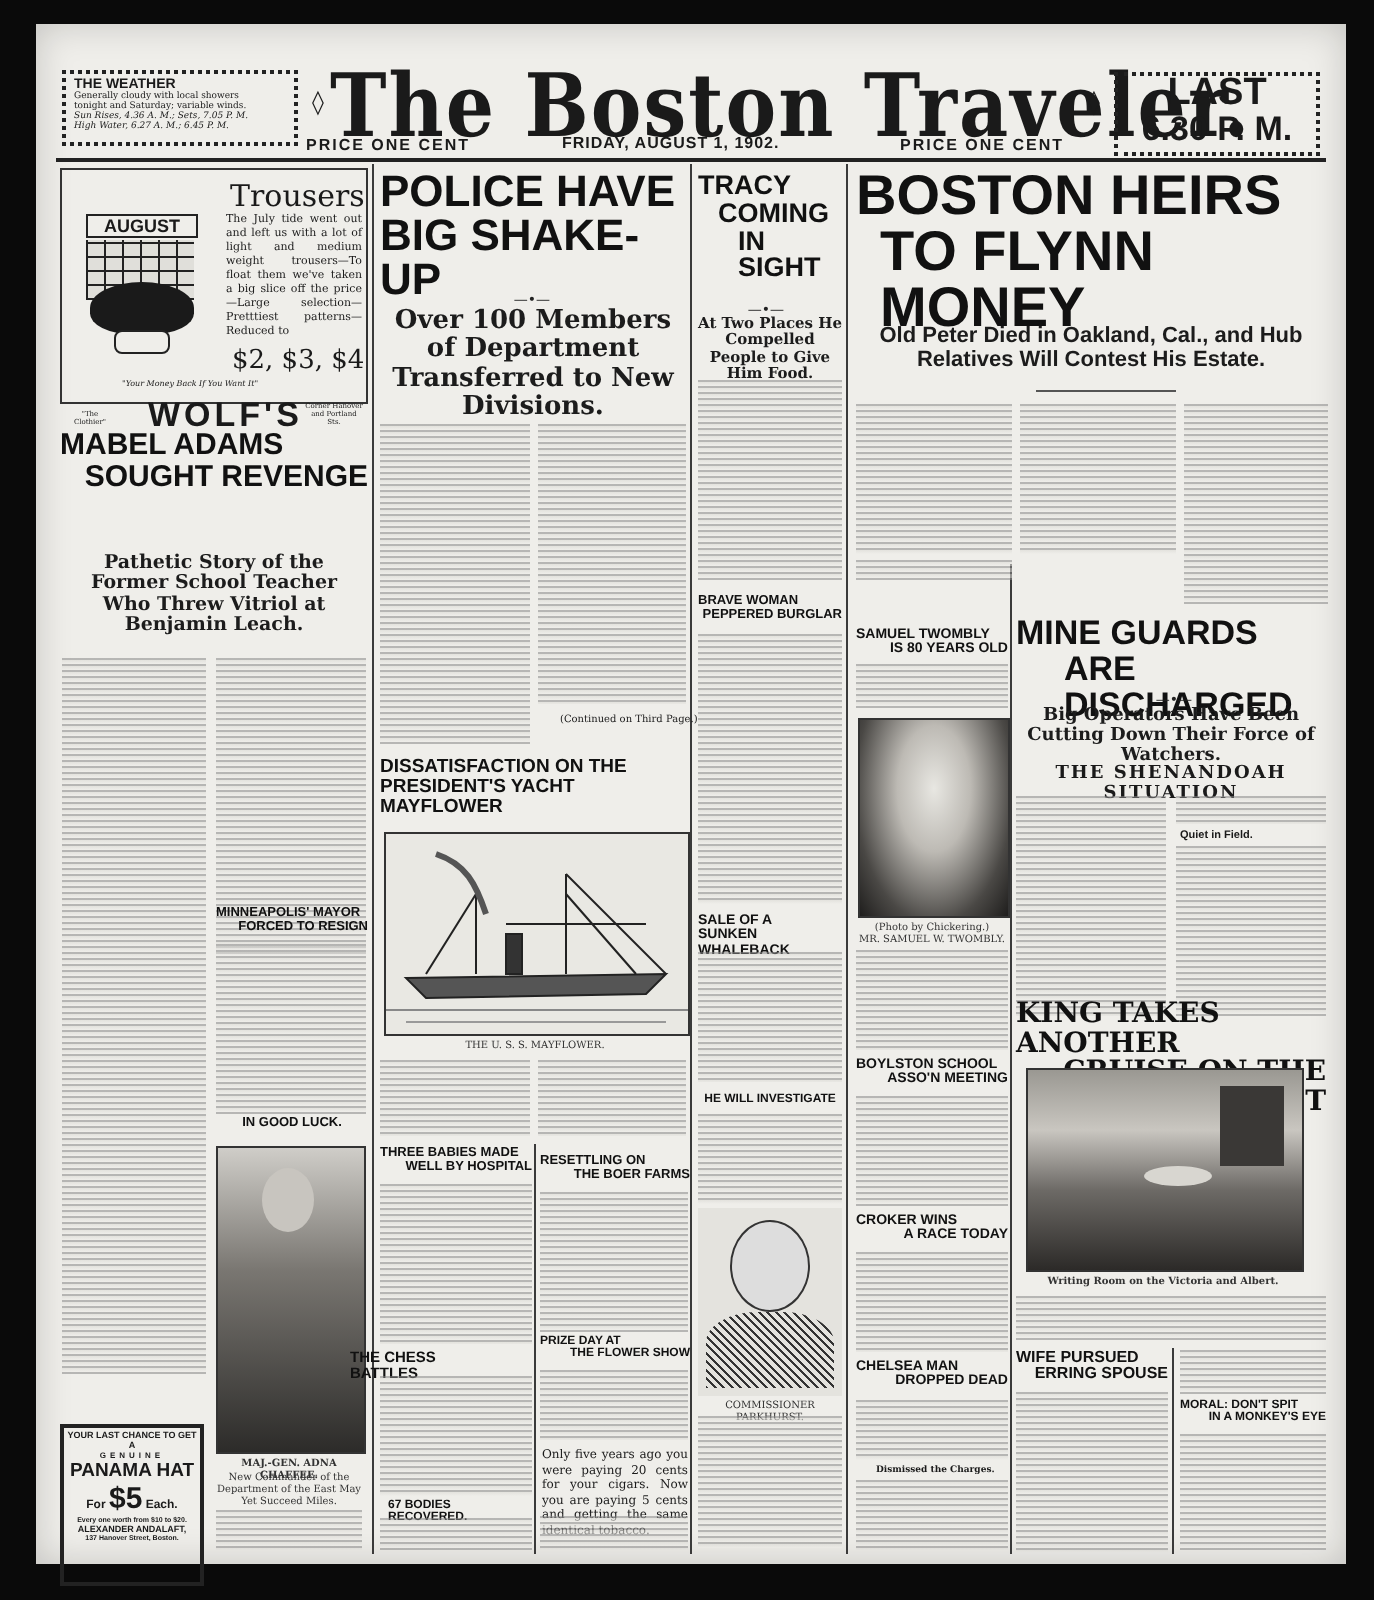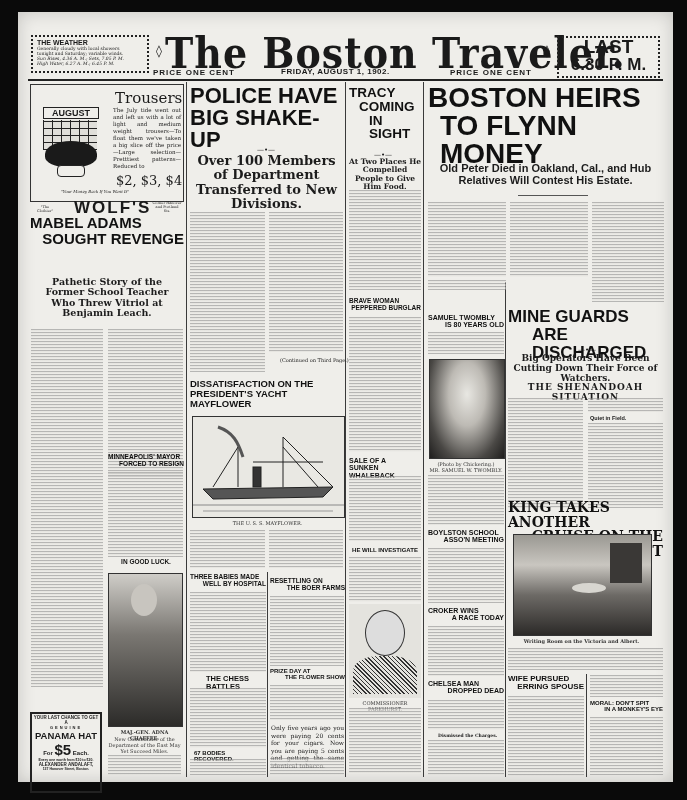--- a/index.html
+++ b/index.html
@@ -252,21 +252,21 @@
   <div class="abs caption" style="left:174px;top:508px;width:151px;">THE U. S. S. MAYFLOWER.</div>
   <div class="abs body-text" style="left:172px;top:518px;width:75px;height:38px;"></div>
   <div class="abs body-text" style="left:251px;top:518px;width:74px;height:38px;"></div>
 
   <div class="abs hl" style="left:172px;top:562px;width:76px;font-size:6.5px;">
     <div>THREE BABIES MADE</div>
     <div style="text-align:right;">WELL BY HOSPITAL</div>
   </div>
   <div class="abs body-text" style="left:172px;top:580px;width:76px;height:80px;"></div>
 
-  <div class="abs hl" style="left:188px;top:663px;width:76px;font-size:7.5px;">THE CHESS BATTLES</div>
+  <div class="abs hl" style="left:157px;top:663px;width:76px;font-size:7.5px;">THE CHESS BATTLES</div>
   <div class="abs body-text" style="left:172px;top:676px;width:76px;height:60px;"></div>
 
   <div class="abs hl" style="left:176px;top:738px;width:72px;font-size:6px;">67 BODIES RECOVERED.</div>
   <div class="abs body-text" style="left:172px;top:747px;width:76px;height:16px;"></div>
 
   <div class="rule-v" style="left:249px;top:560px;height:205px;"></div>
 
   <div class="abs hl" style="left:252px;top:566px;width:75px;font-size:6.5px;">
     <div>RESETTLING ON</div>
     <div style="text-align:right;">THE BOER FARMS</div>

